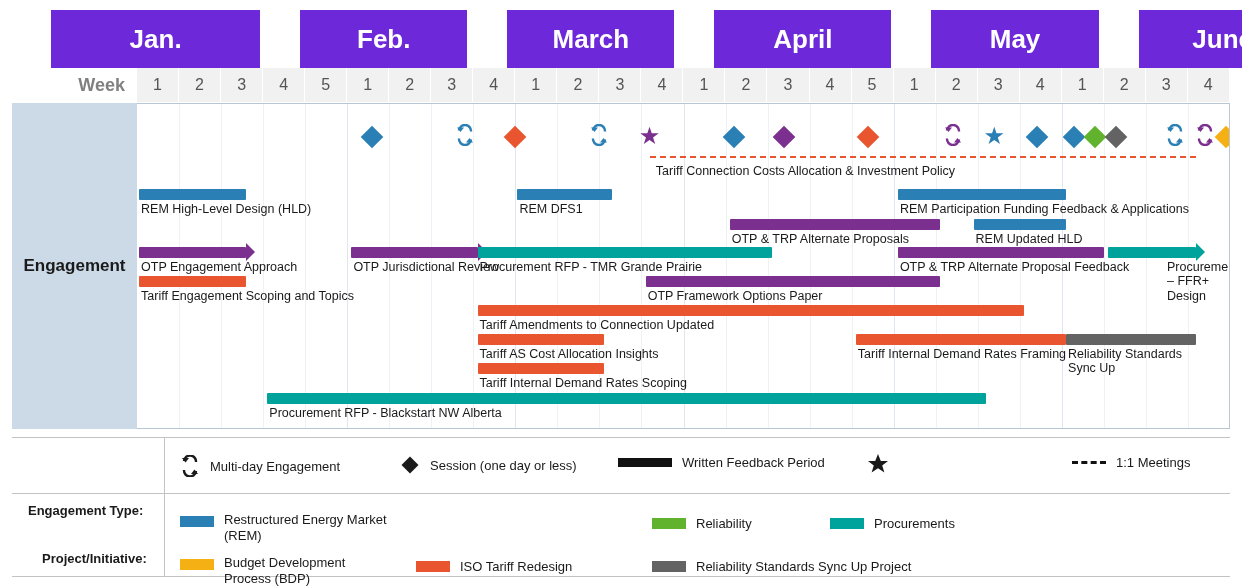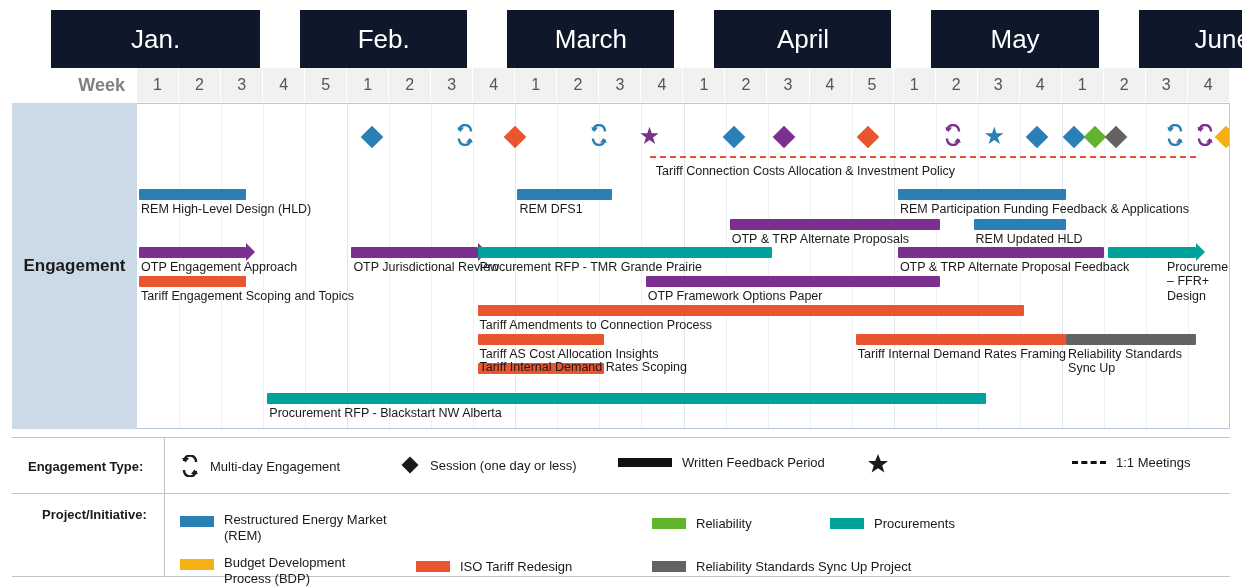--- a/index.html
+++ b/index.html
@@ -10,22 +10,22 @@
     background:#ffffff;
     color:#1a1a1a;
     overflow:hidden;
   }
   #root { position:relative; width:1242px; height:586px; }
 
   
   .months { position:absolute; left:12px; top:10px; width:1218px; height:58px; display:flex; }
   .month-spacer { width:125px; height:58px; background:#ffffff; }
   .month-cell {
-    background:#0f172a; color:#ffffff;
-    font-size:26px; font-weight:normal;
+    background:#6d28d9; color:#ffffff;
+    font-size:26px; font-weight:bold;
     display:flex; align-items:center; justify-content:center;
     border-right:1px solid #ffffff;
     margin-left:39px;
   }
   .month-cell:last-child { border-right:none; }
 
   
   .weeks { position:absolute; left:12px; top:68px; width:1218px; height:34px; display:flex; background:#f1f1f1; }
   .week-label {
     width:125px; display:flex; align-items:center; justify-content:flex-end;
@@ -69,21 +69,21 @@
   
   .marker { position:absolute; }
   .diamond { width:16px; height:16px; transform:rotate(45deg); }
   .star { font-size:24px; line-height:1; }
   .cyc { font-size:21px; line-height:1; font-weight:bold; }
 
   
   .legend { position:absolute; left:12px; top:437px; width:1218px; height:140px; }
   .legend-divider { position:absolute; left:0; right:0; height:1px; background:#c3c3c3; }
   .legend-vrule { position:absolute; left:152px; top:0; bottom:0; width:1px; background:#c3c3c3; }
-  .legend-title { position:absolute; font-size:13px; font-weight:bold; color:#1a1a1a; }
+  .legend-title { position:absolute; font-size:13px; font-weight:bold; color:#1a1a1a;margin-top:44px; }
   .li { position:absolute; display:flex; align-items:center; font-size:13px; color:#1a1a1a; }
   .li .sw { margin-right:10px; display:inline-flex; align-items:center; justify-content:center; }
   .sw-rect { width:34px; height:11px; display:inline-block; }
   .sw-line { width:54px; height:9px; background:#111111; display:inline-block; }
   .sw-dash { width:34px; height:0; border-top:3px dashed #111111; display:inline-block; }
   .u { text-decoration:underline; }
 </style>
 </head>
 <body>
 
@@ -180,25 +180,25 @@
         <div class="barlabel" style="left: 216.396px; top: 156px;">OTP Jurisdictional Review</div>
         <div class="bar" title="OTP &amp; TRP Alternate Proposals" style="left: 592.742px; top: 115px; width: 210.192px; background: rgb(123, 47, 143); color: rgb(123, 47, 143);"></div>
         <div class="barlabel" style="left: 594.742px; top: 128px;">OTP &amp; TRP Alternate Proposals</div>
         <div class="bar" title="OTP &amp; TRP Alternate Proposal Feedback" style="left: 760.896px; top: 143px; width: 205.988px; background: rgb(123, 47, 143); color: rgb(123, 47, 143);"></div>
         <div class="barlabel" style="left: 762.896px; top: 156px;">OTP &amp; TRP Alternate Proposal Feedback</div>
         <div class="bar" title="OTP Framework Options Paper" style="left: 508.665px; top: 172px; width: 294.269px; background: rgb(123, 47, 143); color: rgb(123, 47, 143);"></div>
         <div class="barlabel" style="left: 510.665px; top: 185px;">OTP Framework Options Paper</div>
         <div class="bar" title="Tariff Engagement Scoping and Topics" style="left: 2.10192px; top: 172px; width: 107.198px; background: rgb(232, 85, 46); color: rgb(232, 85, 46);"></div>
         <div class="barlabel" style="left: 4.10192px; top: 185px;">Tariff Engagement Scoping and Topics</div>
         <div class="bar" title="Tariff Amendments to Connection Process" style="left: 340.512px; top: 201px; width: 546.5px; background: rgb(232, 85, 46); color: rgb(232, 85, 46);"></div>
-        <div class="barlabel" style="left: 342.512px; top: 214px;">Tariff Amendments to Connection Process</div>
+        <div class="barlabel" style="left: 342.512px; top: 214px;">Tariff Amendments to Connection Updated</div>
         <div class="bar" title="Tariff AS Cost Allocation Insights" style="left: 340.512px; top: 230px; width: 126.115px; background: rgb(232, 85, 46); color: rgb(232, 85, 46);"></div>
         <div class="barlabel" style="left: 342.512px; top: 243px;">Tariff AS Cost Allocation Insights</div>
         <div class="bar" title="Tariff Internal Demand Rates Scoping" style="left: 340.512px; top: 259px; width: 126.115px; background: rgb(232, 85, 46); color: rgb(232, 85, 46);"></div>
-        <div class="barlabel" style="left: 342.512px; top: 256px;">Tariff Internal Demand Rates Scoping</div>
+        <div class="barlabel" style="left: 342.512px; top: 272px;">Tariff Internal Demand Rates Scoping</div>
         <div class="bar" title="Tariff Internal Demand Rates Framing" style="left: 718.858px; top: 230px; width: 210.192px; background: rgb(232, 85, 46); color: rgb(232, 85, 46);"></div>
         <div class="barlabel" style="left: 720.858px; top: 243px;">Tariff Internal Demand Rates Framing</div>
         <div class="bar" title="Procurement RFP - TMR Grande Prairie" style="left: 340.512px; top: 143px; width: 294.269px; background: rgb(0, 163, 155); color: rgb(0, 163, 155);"></div>
         <div class="barlabel" style="left: 342.512px; top: 156px;">Procurement RFP - TMR Grande Prairie</div>
         <div class="bar arrow" title="Procurement – FFR+ Design" style="left: 971.088px; top: 143px; width: 88.2808px; background: rgb(0, 163, 155); color: rgb(0, 163, 155);"></div>
         <div class="barlabel" style="left: 1030px; top: 156px;">Procurement – FFR+ Design</div>
         <div class="bar" title="Procurement RFP - Blackstart NW Alberta" style="left: 130.319px; top: 289px; width: 718.858px; background: rgb(0, 163, 155); color: rgb(0, 163, 155);"></div>
         <div class="barlabel" style="left: 132.319px; top: 302px;">Procurement RFP - Blackstart NW Alberta</div>
         <div class="bar" title="Reliability Standards Sync Up" style="left: 929.05px; top: 230px; width: 130.319px; background: rgb(99, 99, 99); color: rgb(99, 99, 99);"></div>
         <div class="barlabel" style="left: 931.05px; top: 243px;">Reliability Standards

